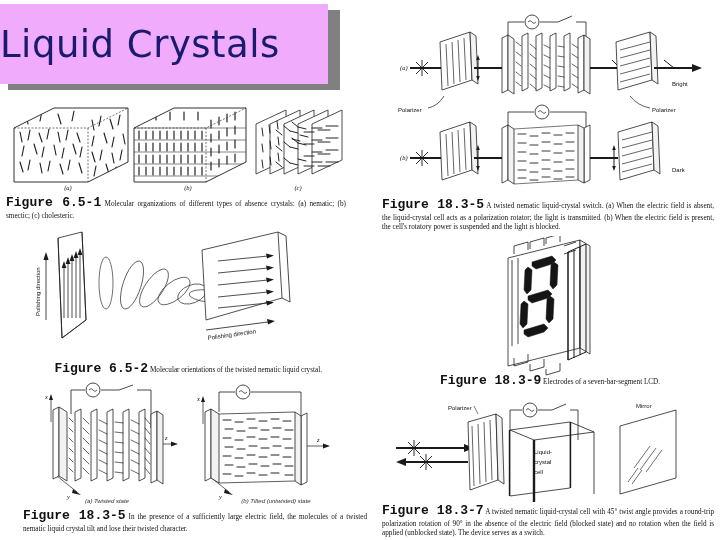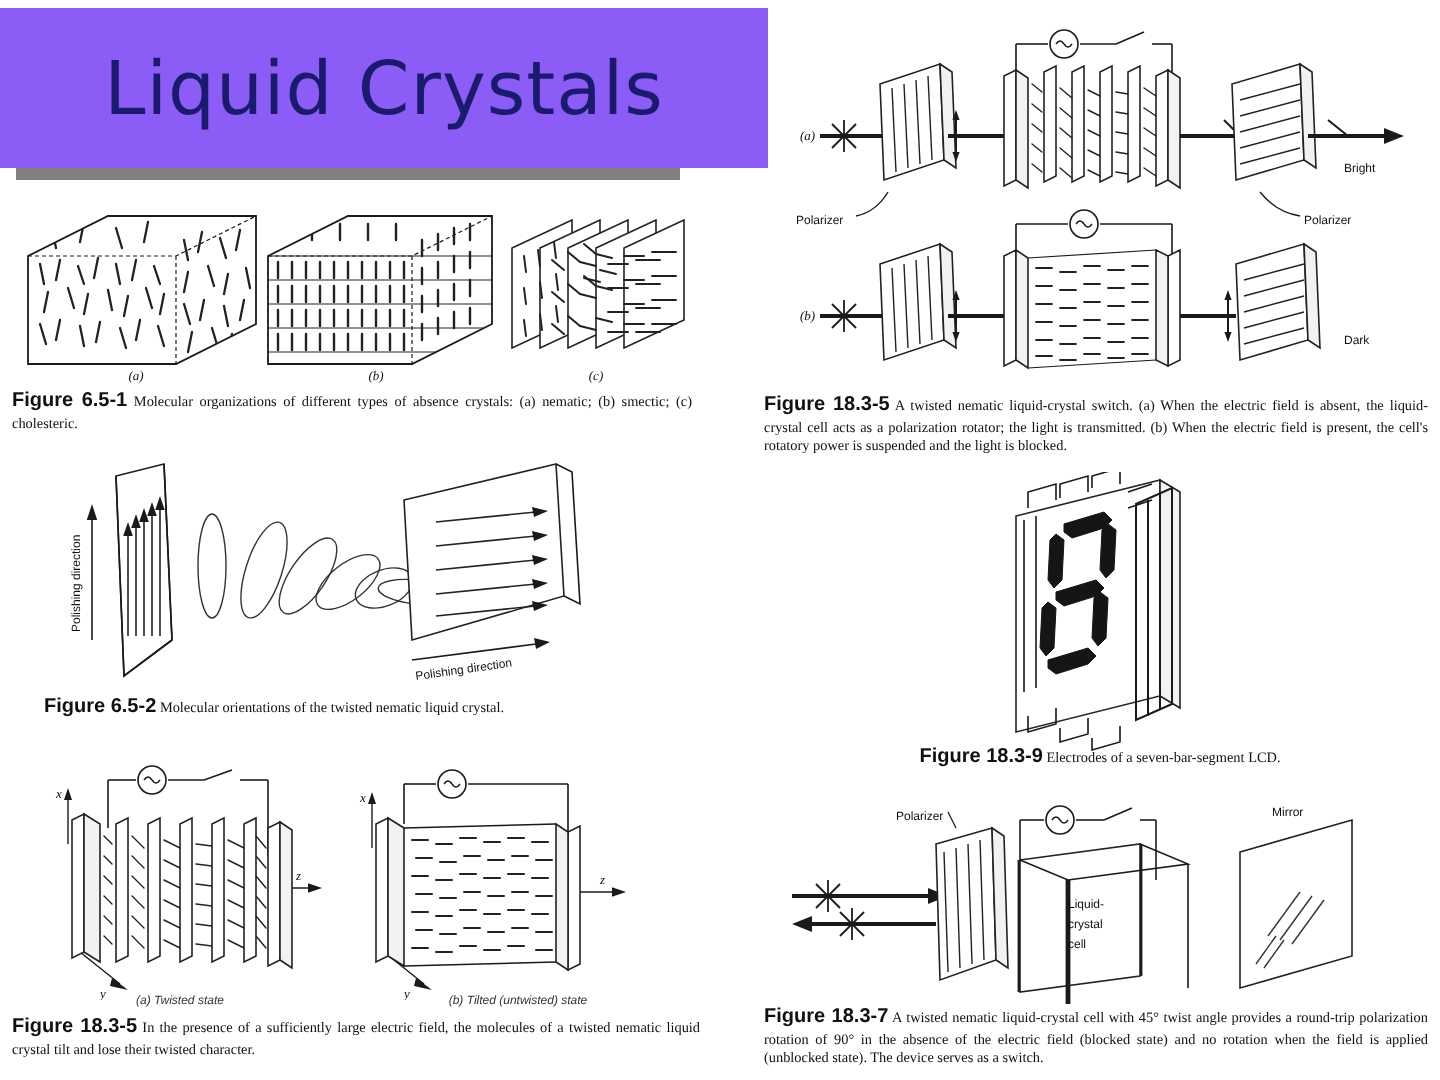--- a/index.html
+++ b/index.html
@@ -11,40 +11,40 @@
     position:relative;
   }
   .slide{position:absolute;left:0;top:0;width:720px;height:540px;background:#fff;}
 
   
   .title-shadow{
     position:absolute;left:8px;top:10px;width:332px;height:80px;
     background:#808080;
   }
   .title-box{
-    position:absolute;left:0px;top:4px;width:384px;height:80px;
-    background:#8b5cf6;
-    display:flex;align-items:center;justify-content:center;
+    position:absolute;left:0px;top:4px;width:328px;height:80px;
+    background:#f0abfc;
+    display:flex;align-items:center;
   }
   .title-text{
     font-family:"DejaVu Sans", sans-serif;
     font-size:37px;
     color:#1b1b6e;
     letter-spacing:0.5px;
     white-space:nowrap;
   }
 
   
   .fig{position:absolute;}
   .cap{
     font-family:"Liberation Serif", serif;
     font-size:7.2px;line-height:1.35;color:#111;
     text-align:justify;
   }
-  .cap b{font-family:Liberation Sans, sans-serif;font-size:10px;}
+  .cap b{font-family:Liberation Mono, monospace;font-size:13px;}
   .sublbl{
     font-family:"Liberation Sans", sans-serif;
     font-size:6px;color:#333;text-align:center;
   }
   .ital{font-style:italic;}
 
   svg{display:block;}
   .ln{stroke:#1a1a1a;fill:none;}
   .fl{fill:#1a1a1a;}
   .thin{stroke:#333;stroke-width:.7;fill:none;}
@@ -323,27 +323,27 @@
           <polygon points="268,74.5 260,72.5 261,77.5"></polygon>
         </g>
       </g>
 
       <g>
         <line class="ln" stroke-width=".8" x1="200" y1="102" x2="262" y2="94"></line>
         <polygon class="fl" points="269,93 261,91 262,96.5"></polygon>
         <text class="lbl" transform="translate(202,112) rotate(-8)">Polishing direction</text>
       </g>
     </svg>
-    <div class="cap" style="width:300px;margin-top:1px;padding-left:16px;text-align:left;">
+    <div class="cap" style="width:300px;margin-top:14px;padding-left:16px;text-align:right;">
       <b>Figure 6.5-2</b>
       <span>Molecular orientations of the twisted nematic liquid crystal.</span>
     </div>
   </div>
 
-  <div class="fig" style="left:6px;top:382px;width:348px;height:152px;">
+  <div class="fig" style="left:23px;top:382px;width:348px;height:152px;">
     <svg width="348" height="118" viewBox="0 0 348 118">
 
       <g>
 
         <line class="ln" stroke-width=".8" d="" x1="48" y1="32" x2="48" y2="8"></line>
         <line class="ln" stroke-width=".8" x1="48" y1="8" x2="62" y2="8"></line>
         <circle class="ln" stroke-width=".8" cx="70" cy="8" r="7"></circle>
         <path class="ln" stroke-width=".7" d="M66 8 q2 -3 4 0 q2 3 4 0"></path>
         <line class="ln" stroke-width=".8" x1="78" y1="8" x2="96" y2="8"></line>
         <line class="ln" stroke-width=".8" x1="96" y1="8" x2="110" y2="3"></line>

